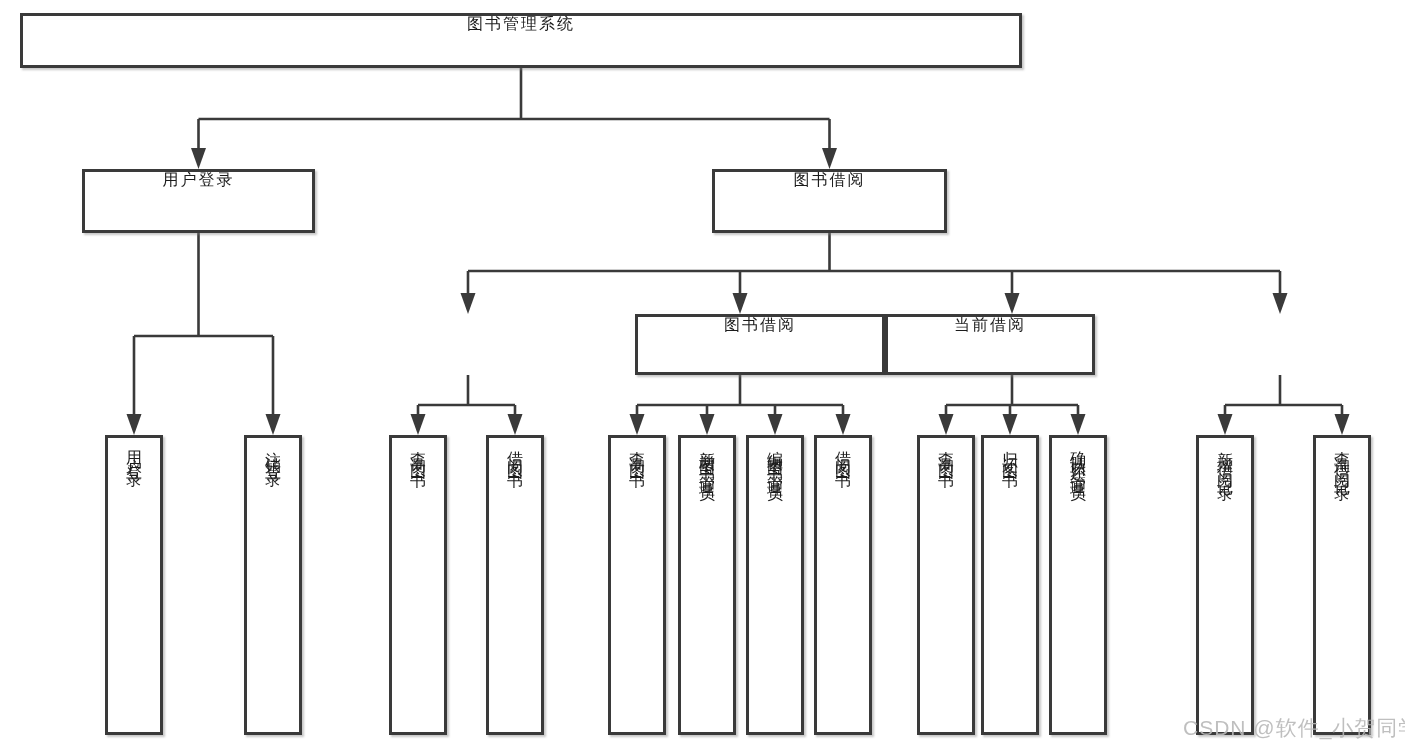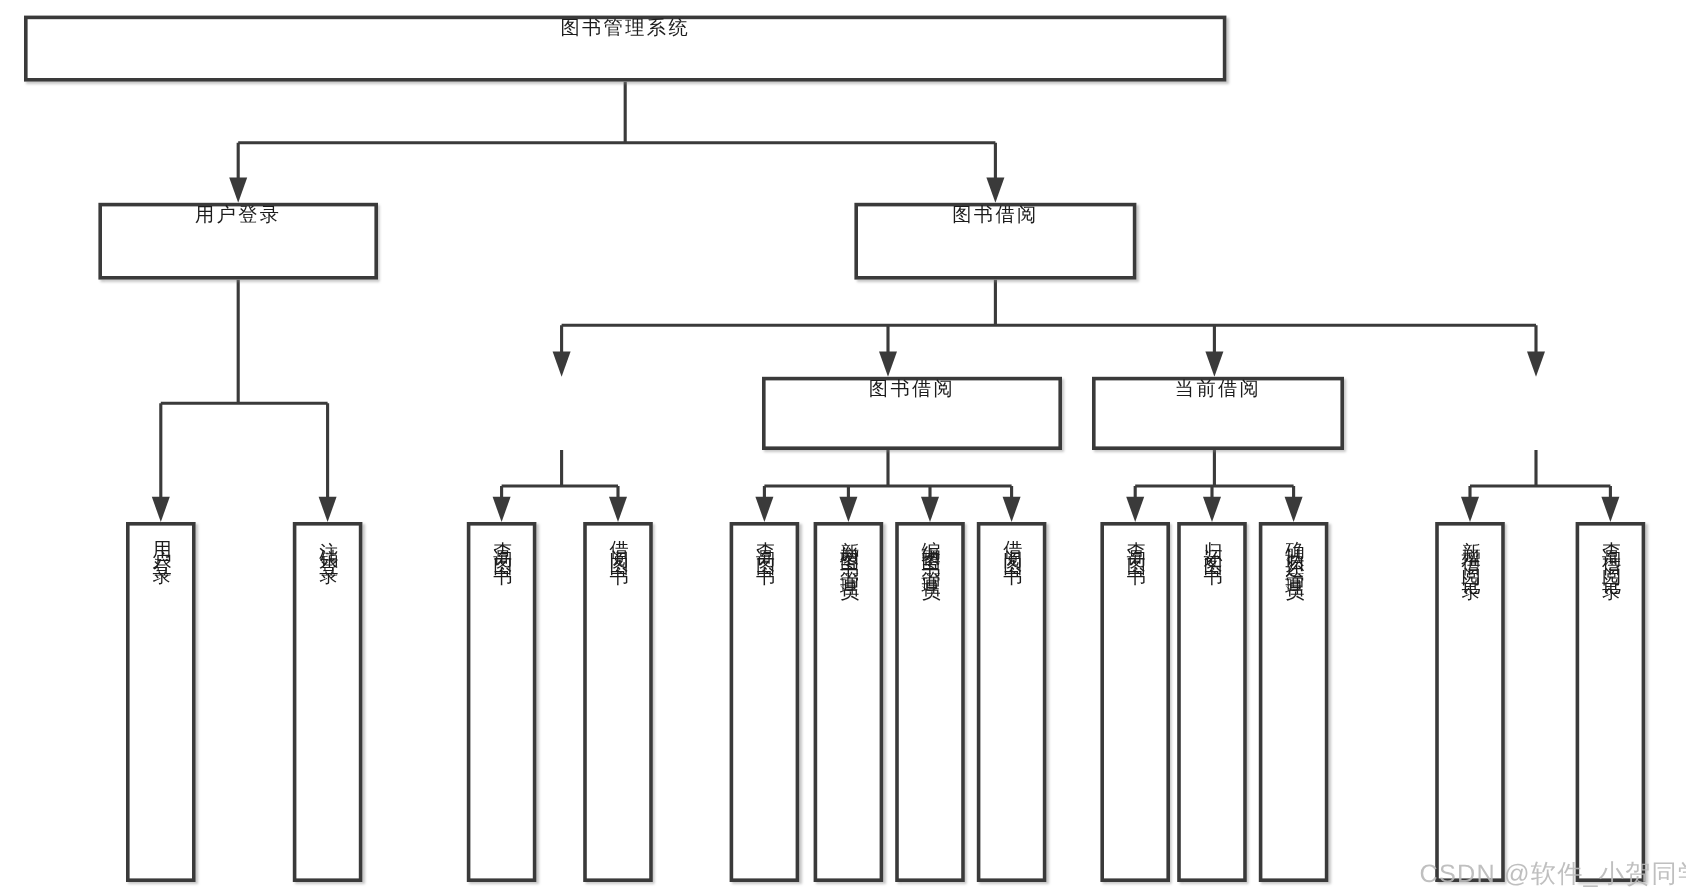--- a/index.html
+++ b/index.html
@@ -103,21 +103,21 @@
   <div class="box hbox" style="left:82px;top:169px;width:233px;height:64px">
     <span>用户登录</span>
   </div>
   <div class="box hbox" style="left:712px;top:169px;width:235px;height:64px">
     <span>图书借阅</span>
   </div>
 
   <div class="box hbox" style="left:635px;top:314px;width:250px;height:61px">
     <span>图书借阅</span>
   </div>
-  <div class="box hbox" style="left:910px;top:314px;width:210px;height:61px">
+  <div class="box hbox" style="left:885px;top:314px;width:210px;height:61px">
     <span>当前借阅</span>
   </div>
 
   <div class="box vbox" style="left:105px;top:435px;width:58px;height:300px">
     <span>用户登录</span>
   </div>
   <div class="box vbox" style="left:244px;top:435px;width:58px;height:300px">
     <span>注销登录</span>
   </div>
 

